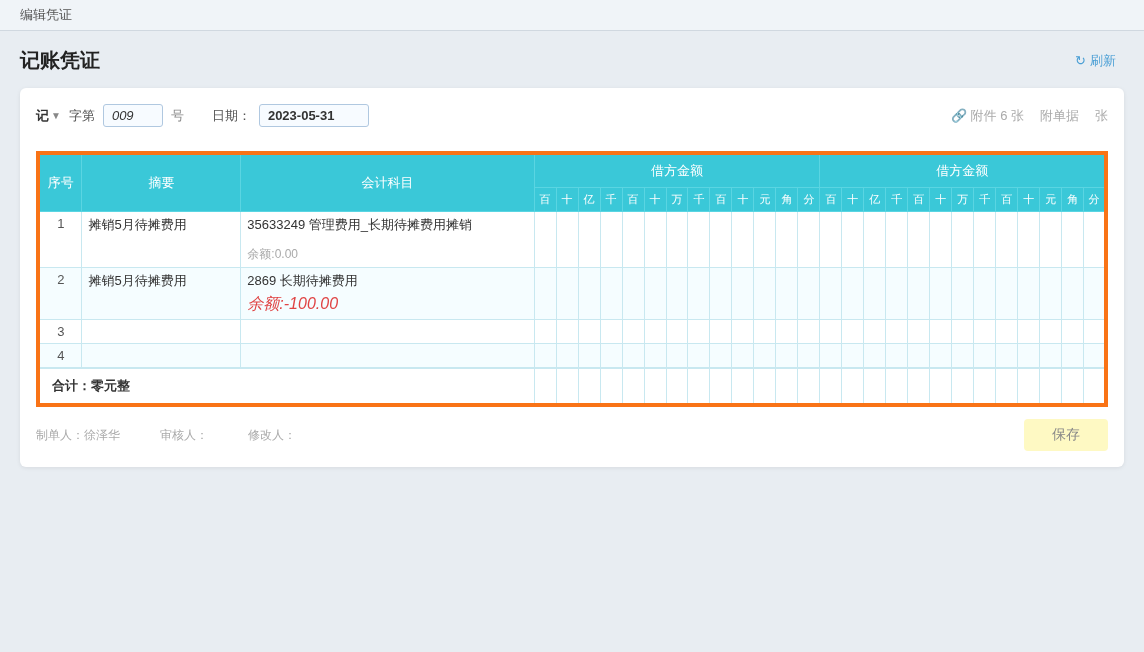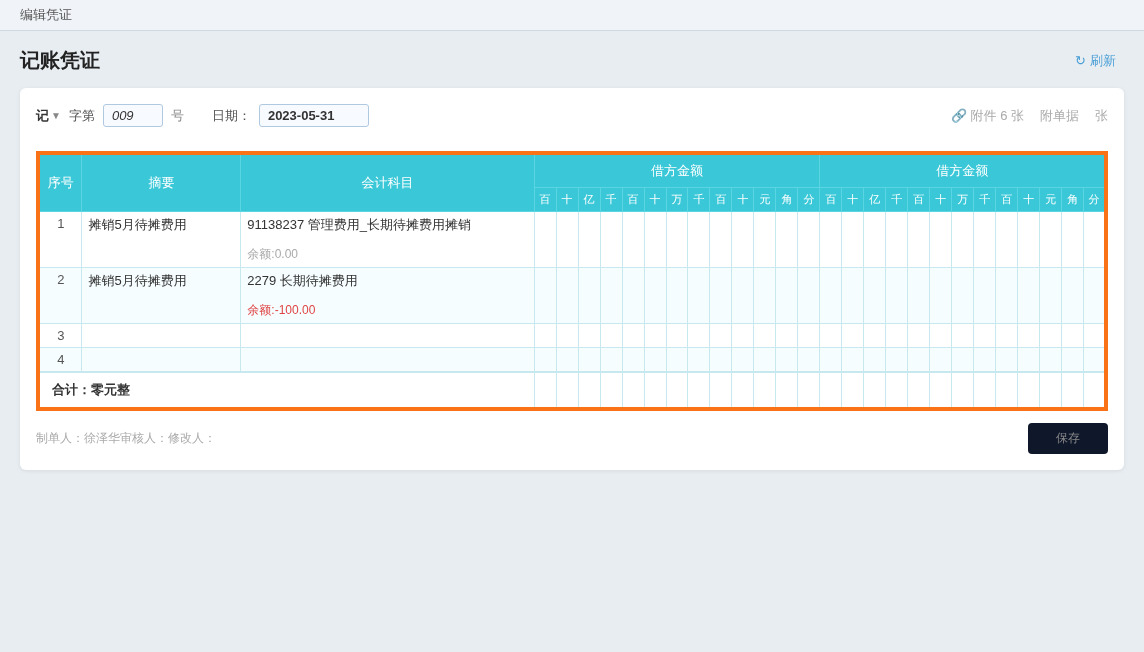--- a/index.html
+++ b/index.html
@@ -149,43 +149,44 @@
     }
     .voucher-table tbody tr:nth-child(even) {
       background: #f5fdff;
     }
     .col-seq { width: 36px; text-align: center; }
     .col-summary { width: 130px; }
     .col-account { width: 240px; }
     .row-num { text-align: center; color: #555; padding-top: 10px; }
     .account-main { color: #333; }
     .balance-text { color: #aaa; font-size: 12px; margin-top: 12px; }
-    .balance-negative { color: #e04444; font-size: 12px; margin-top: 12px; }
+    .balance-negative { color: #e04444; font-size: 16px; margin-top: 4px; font-style: italic; }
     .digit-cell {
       width: 22px;
       text-align: center;
       border: 1px solid #d0eef5;
       padding: 2px 0;
       font-size: 11px;
     }
     .footer-info {
       margin-top: 12px;
       display: flex;
       align-items: center;
+      gap: 40px;
       color: #aaa;
       font-size: 12px;
     }
     .save-btn {
       margin-left: auto;
-      background: #0f172a;
+      background: #fef9c3;
       color: #888;
       border: none;
       border-radius: 4px;
       padding: 7px 28px;
-      font-size: 12px;
+      font-size: 14px;
       cursor: pointer;
     }
     .table-wrapper {
       position: relative;
       overflow: hidden;
     }
     
     .char-col {
       width: 18px;
       text-align: center;
@@ -270,21 +271,21 @@
             <th class="char-col">元</th>
             <th class="char-col">角</th>
             <th class="char-col">分</th>
           </tr>
         </thead>
         <tbody id="voucher-tbody">
         <tr>
               <td class="col-seq row-num" rowspan="1">1</td>
               <td class="col-summary">摊销5月待摊费用</td>
               <td class="col-account">
-                <div class="account-main">91138237 管理费用_长期待摊费用摊销</div>
+                <div class="account-main">35633249 管理费用_长期待摊费用摊销</div>
                 <div class="balance-text">余额:0.00</div>
               </td>
               <td class="digit-cell char-col"></td>
               <td class="digit-cell char-col"></td>
               <td class="digit-cell char-col"></td>
               <td class="digit-cell char-col"></td>
               <td class="digit-cell char-col"></td>
               <td class="digit-cell char-col"></td>
               <td class="digit-cell char-col"></td>
               <td class="digit-cell char-col"></td>
@@ -304,21 +305,21 @@
               <td class="digit-cell char-col"></td>
               <td class="digit-cell char-col"></td>
               <td class="digit-cell char-col"></td>
               <td class="digit-cell char-col"></td>
               <td class="digit-cell char-col"></td>
             </tr>
             <tr>
               <td class="col-seq row-num" rowspan="1">2</td>
               <td class="col-summary">摊销5月待摊费用</td>
               <td class="col-account">
-                <div class="account-main">2279 长期待摊费用</div>
+                <div class="account-main">2869 长期待摊费用</div>
                 <div class="balance-negative">余额:-100.00</div>
               </td>
               <td class="digit-cell char-col"></td>
               <td class="digit-cell char-col"></td>
               <td class="digit-cell char-col"></td>
               <td class="digit-cell char-col"></td>
               <td class="digit-cell char-col"></td>
               <td class="digit-cell char-col"></td>
               <td class="digit-cell char-col"></td>
               <td class="digit-cell char-col"></td>

